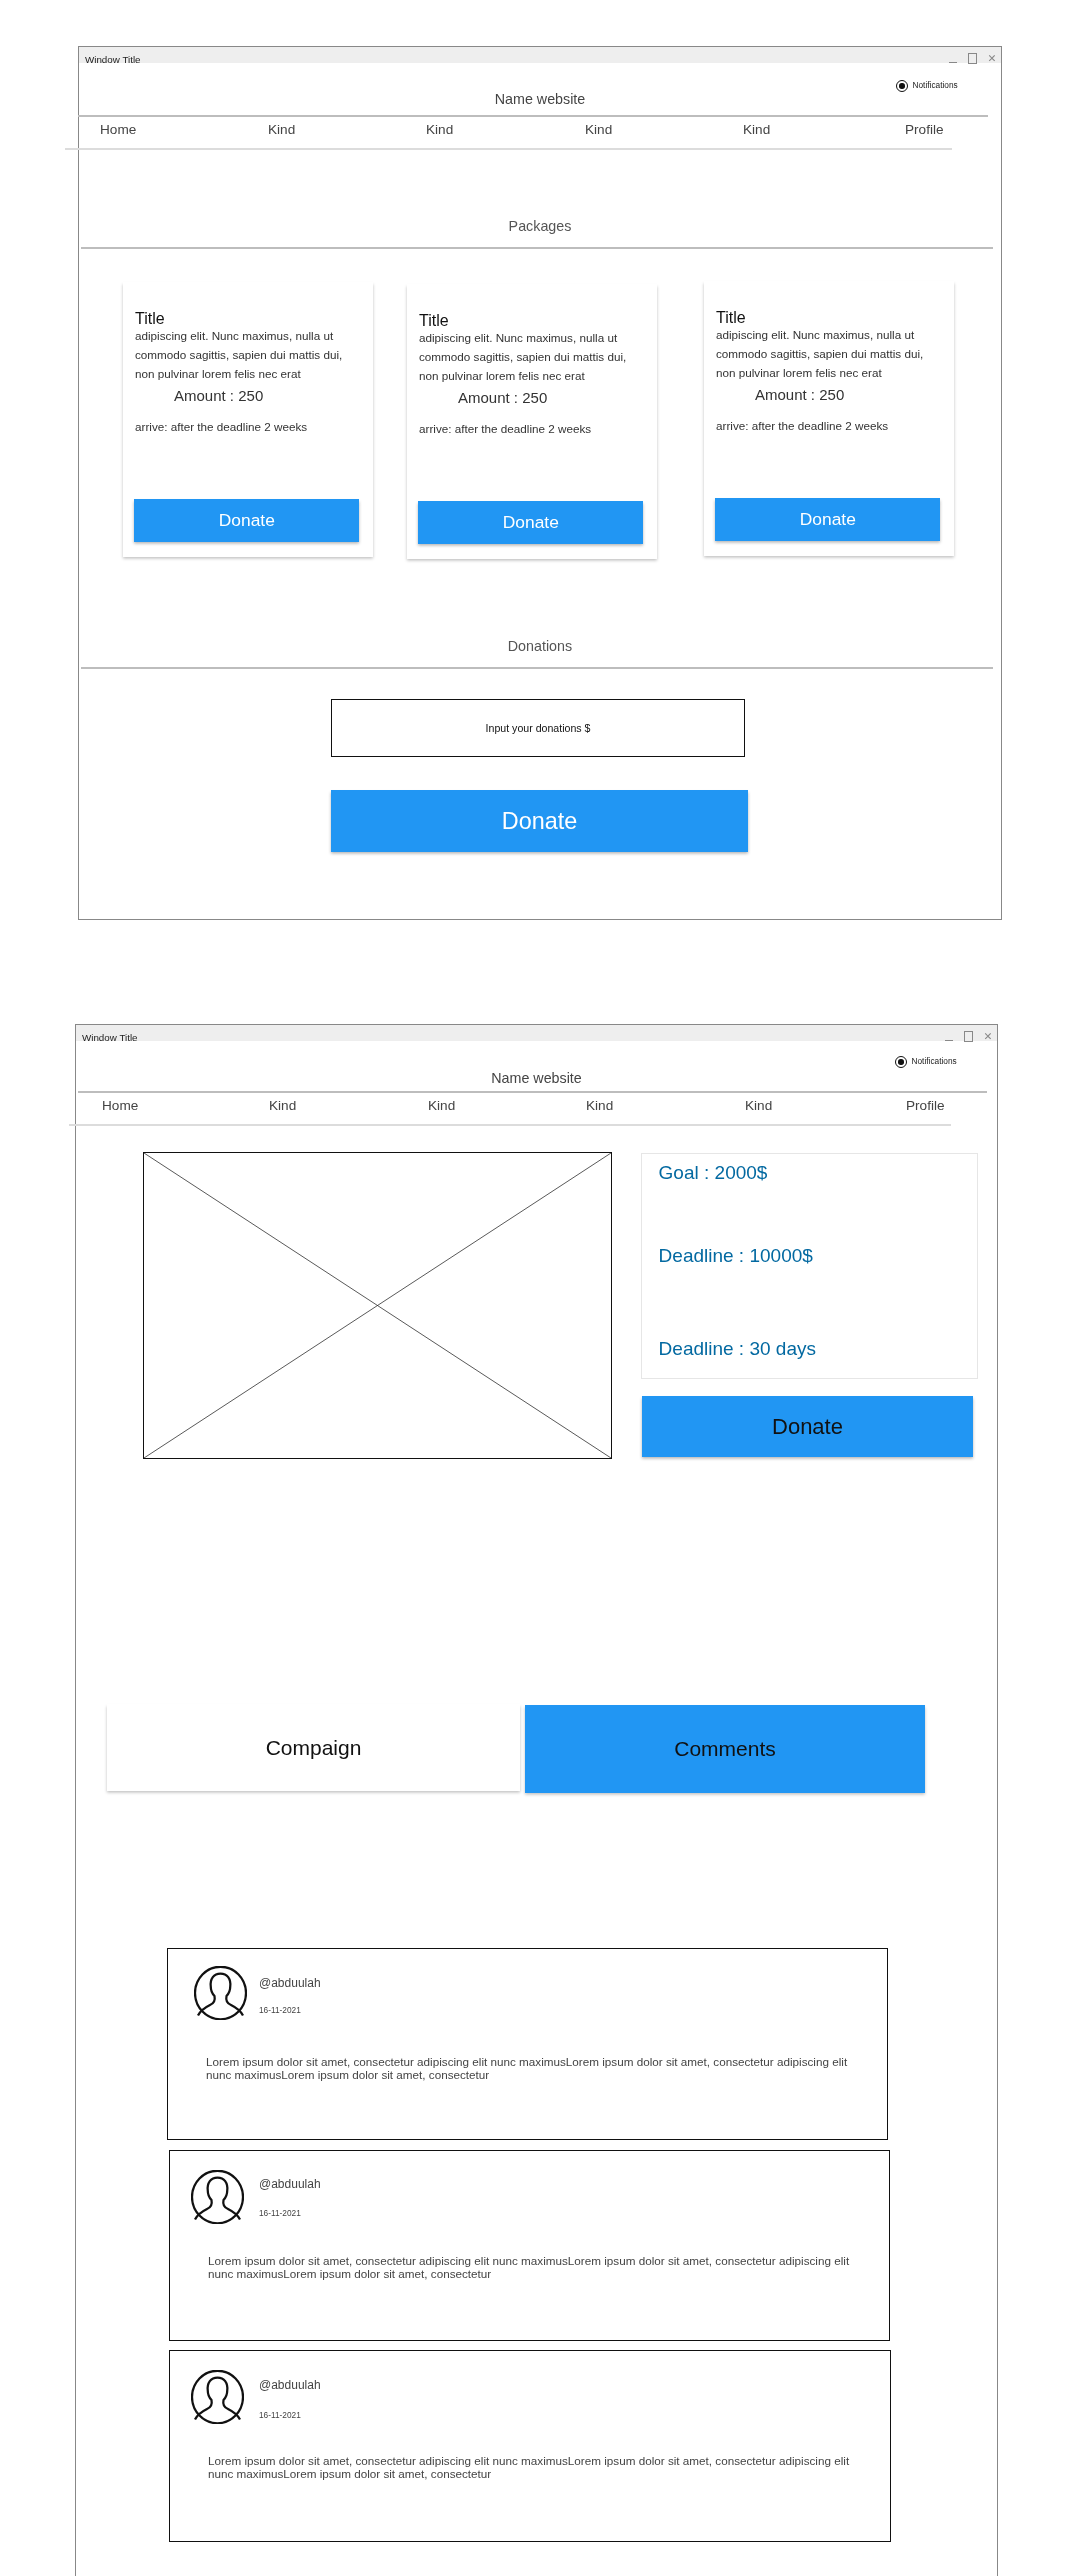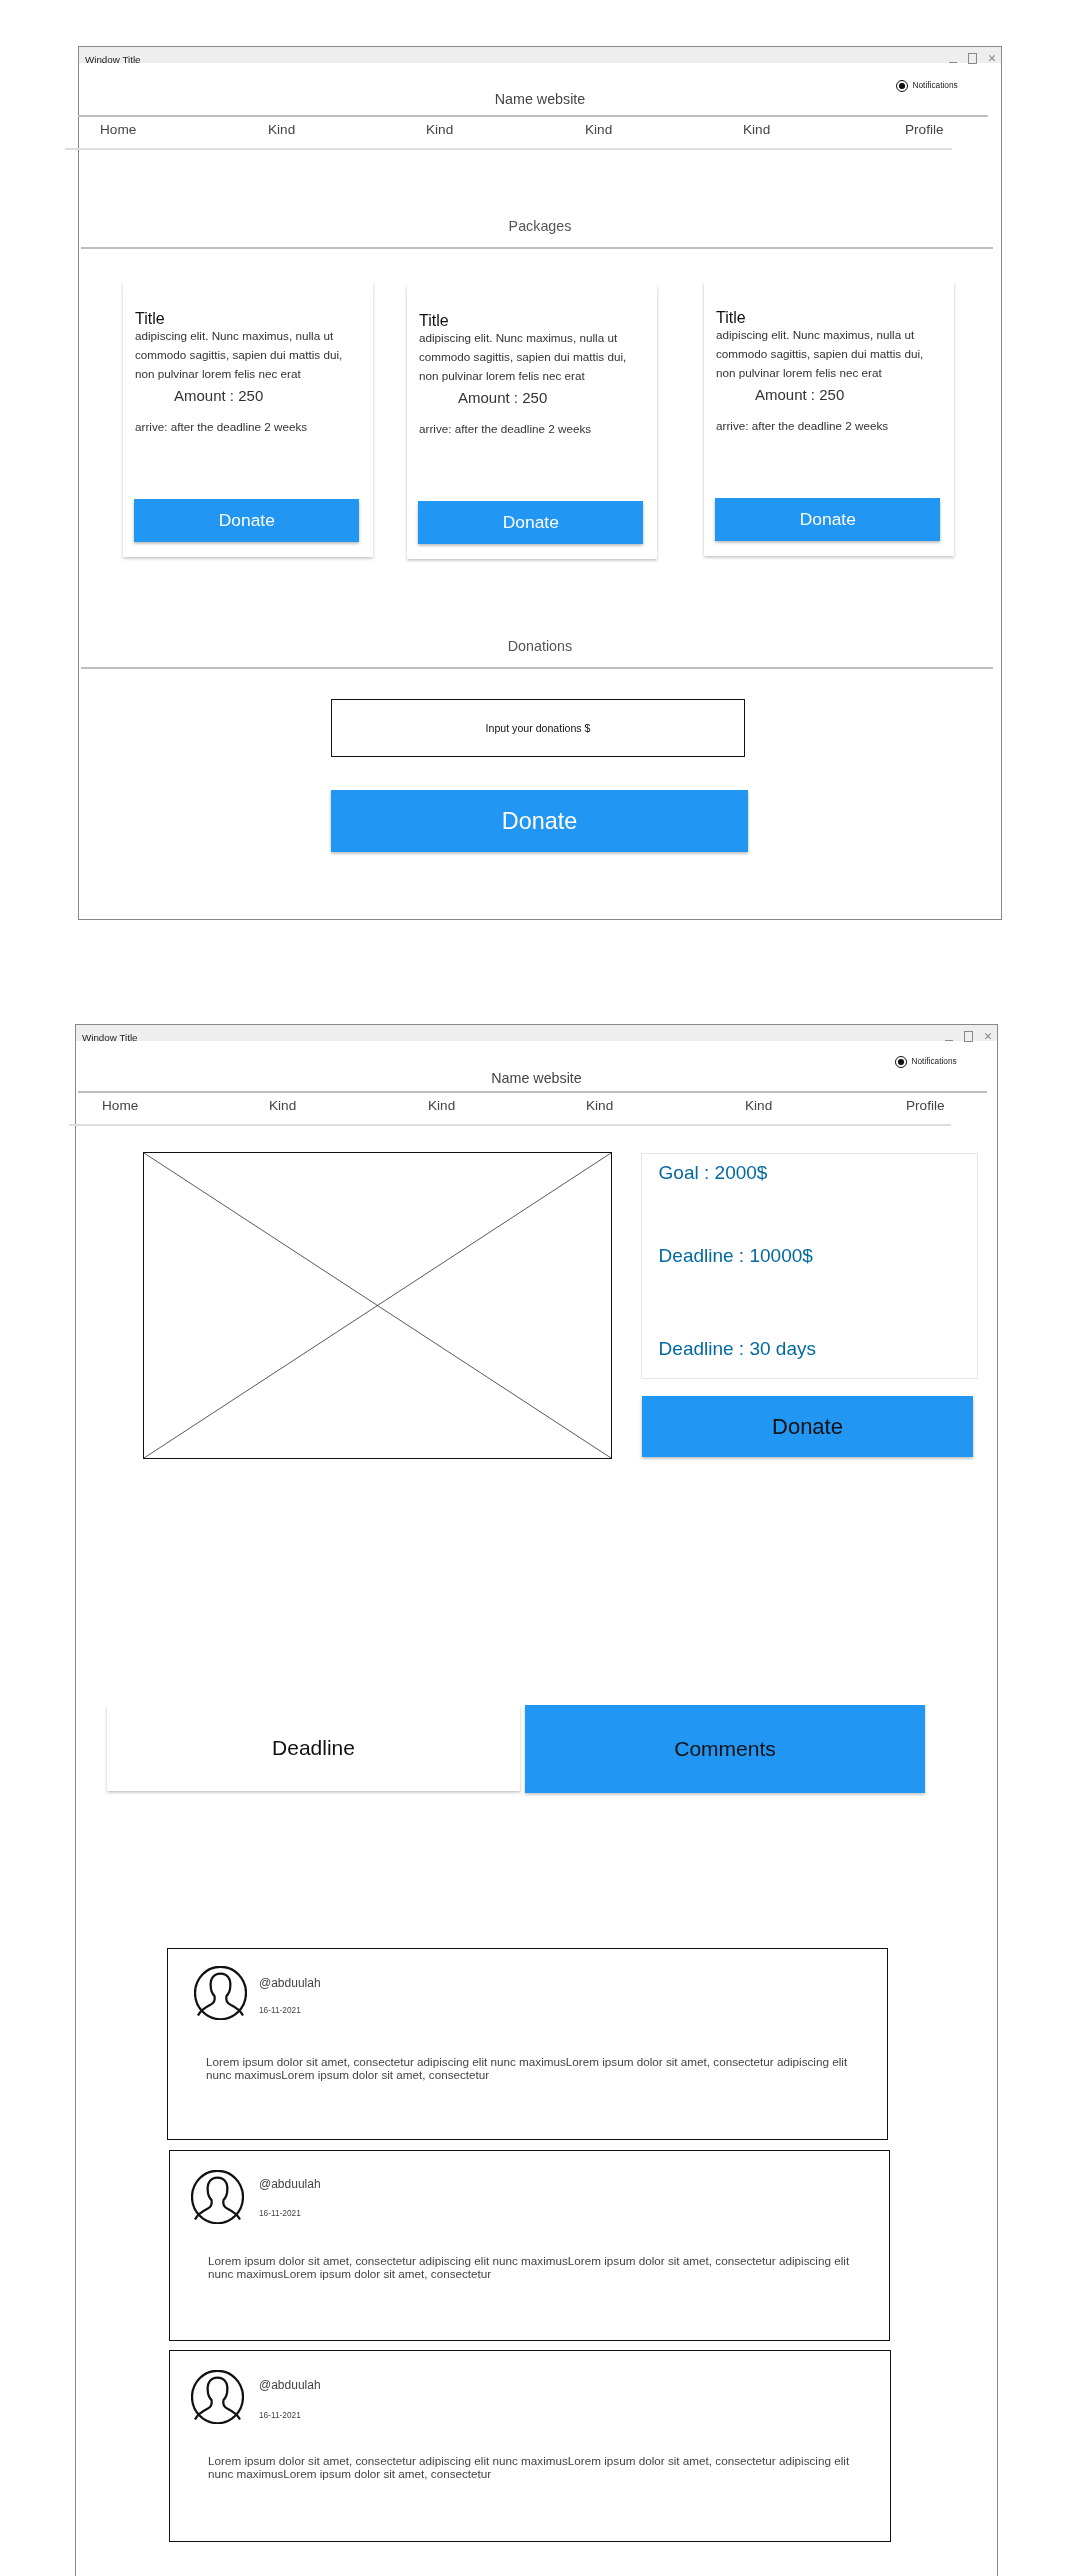--- a/index.html
+++ b/index.html
@@ -138,21 +138,21 @@
     </svg>
   </div>
 
   <div class="stats" style="left:565px; top:128px; width:337px; height:226px;">
     <div class="st" style="top:7.5px;">Goal : 2000$</div>
     <div class="st" style="top:91px;">Deadline : 10000$</div>
     <div class="st" style="top:184px;">Deadline : 30 days</div>
   </div>
   <button class="btn-blue" style="left:566px; top:371px; width:331px; height:61px; font-size:22px; color:#111;">Donate</button>
 
-  <div class="tab inactive" style="left:31px; top:679px; width:413px; height:87px;">Deadline</div>
+  <div class="tab inactive" style="left:31px; top:679px; width:413px; height:87px;">Compaign</div>
   <div class="tab active" style="left:449px; top:680px; width:400px; height:88px;">Comments</div>
 
   <div class="comment" style="left:91px; top:923px; width:721px; height:192px;">
     <svg class="av" viewBox="0 0 70 72" style="left:26px; top:16.6px;">
       <ellipse cx="35" cy="36" rx="34" ry="35" fill="none" stroke="#111" stroke-width="3"></ellipse>
       <path d="M35 10 c-9 0 -14 7 -13 17 c0 5 2 10 5 13 c1 5 -1 10 -6 12 c-6 3 -12 6 -16 14 M35 10 c9 0 14 7 13 17 c0 5 -2 10 -5 13 c-1 5 1 10 6 12 c6 3 12 6 16 14" fill="none" stroke="#111" stroke-width="3"></path>
     </svg>
     <div class="user" style="left:91px; top:27px;">@abduulah</div>
     <div class="date" style="left:91px; top:56px;">16-11-2021</div>
     <div class="body" style="left:38px; top:106px;">Lorem ipsum dolor sit amet, consectetur adipiscing elit nunc maximusLorem ipsum dolor sit amet, consectetur adipiscing elit nunc maximusLorem ipsum dolor sit amet, consectetur</div>

